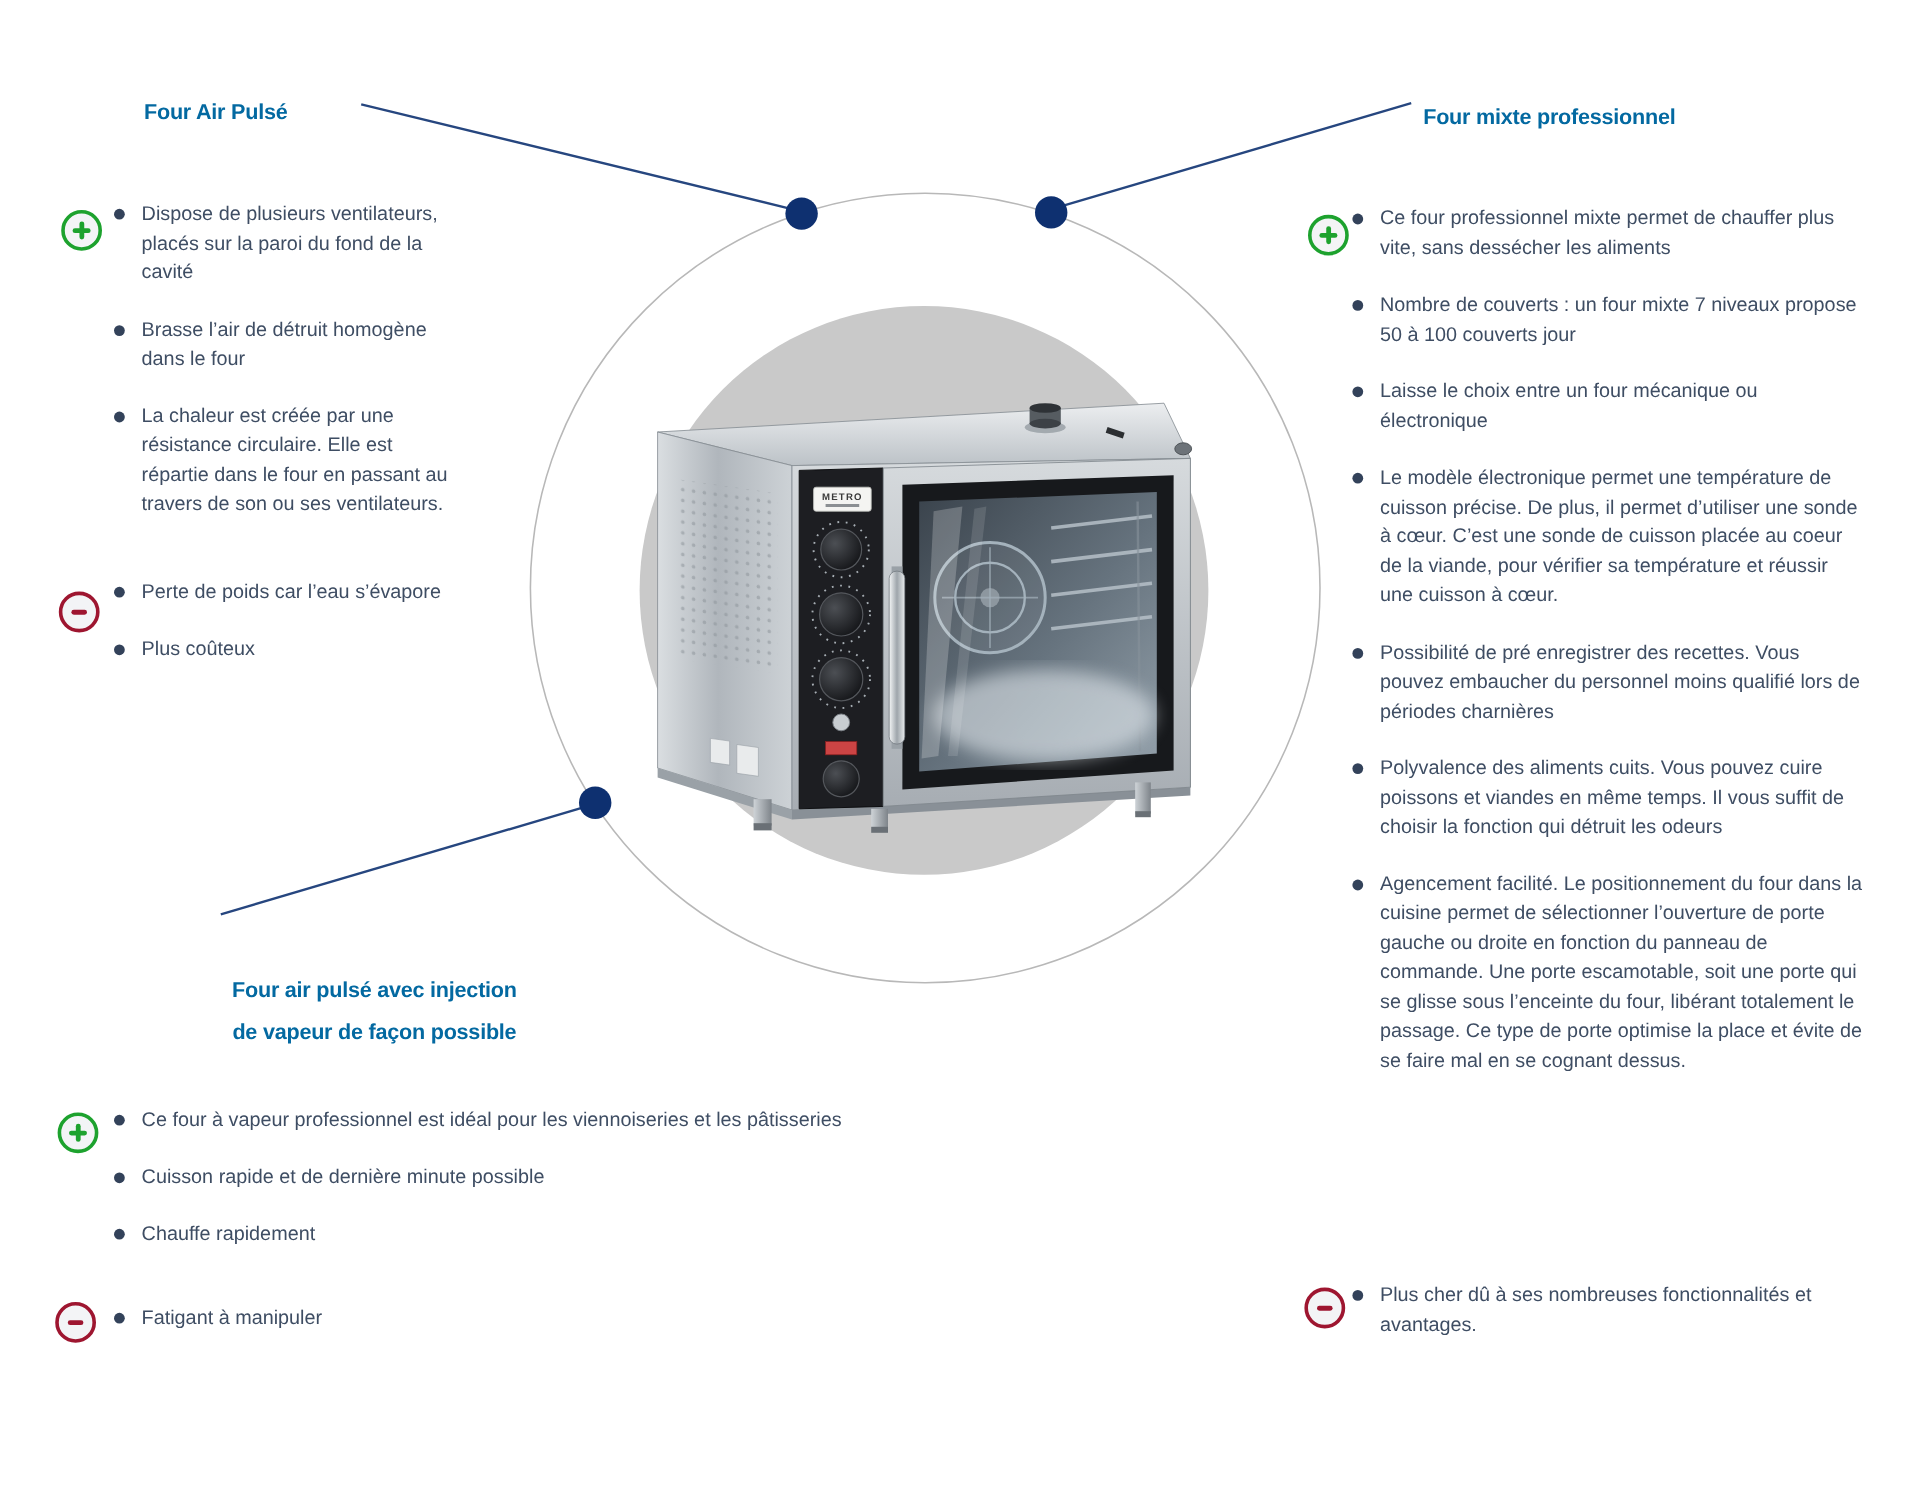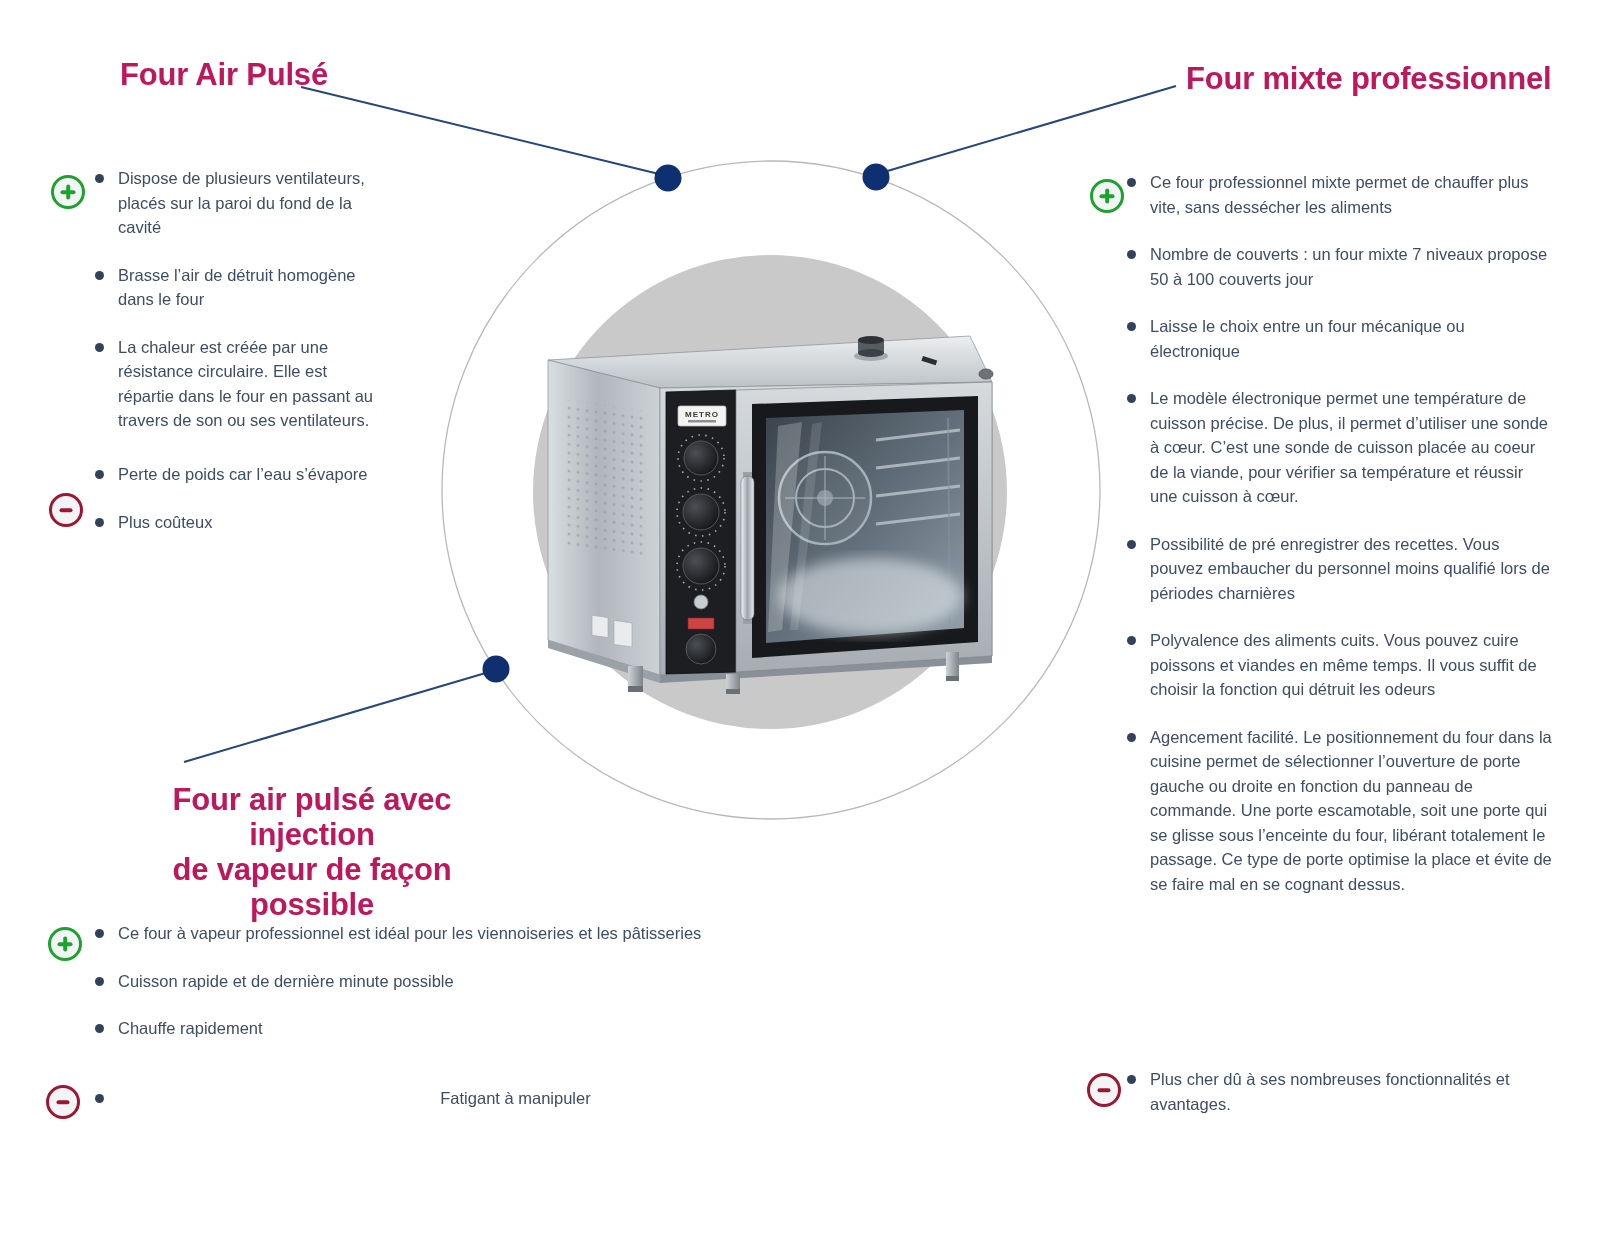--- a/index.html
+++ b/index.html
@@ -10,22 +10,23 @@
     font-family:"Liberation Sans", sans-serif;
     overflow:hidden;
   }
   
   #connector-layer{position:absolute;left:0;top:0;width:1600px;height:1260px;pointer-events:none;}
   
   #oven-wrap{position:absolute;left:540px;top:330px;width:458px;height:366px;}
   
   .title{
     position:absolute;
-    font-size:31px;font-weight:bold;color:#be185d;letter-spacing:-0.2px;
+    font-size:18px;font-weight:bold;color:#0369a1;letter-spacing:-0.2px;
     white-space:nowrap;
+    margin-top:26px;
   }
   #title-bottom{left:112px;top:782px;width:400px;text-align:center;line-height:35px;white-space:normal;}
   #title-bottom span{display:block;}
   #title-left{left:120px;top:57px;}
   #title-right{left:1186px;top:61px;}
   
   .sign-icon{
     position:absolute;width:34px;height:34px;border-radius:50%;
     background:#f3f4f6;box-sizing:border-box;
   }
@@ -49,25 +50,25 @@
     position:absolute;list-style:none;margin:0;padding:0;
     font-size:16.5px;line-height:24.5px;color:#3e4d63;
   }
   .item-list li{position:relative;padding-left:25px;margin-bottom:23px;}
   .item-list li:last-child{margin-bottom:0;}
   .item-list .bullet{
     position:absolute;left:2px;top:8px;width:9px;height:9px;
     border-radius:50%;background:#33425a;
   }
   #list-left-pros {left:93px;top:166px;width:292px;}
-  #list-left-cons {left:93px;top:462px;width:320px;}
+  #list-left-cons {left:93px;top:481px;width:320px;}
   #list-right-pros{left:1125px;top:170px;width:430px;}
   #list-right-cons{left:1125px;top:1067px;width:430px;}
   #list-bottom-pros{left:93px;top:921px;width:820px;}
-  #list-bottom-cons{left:93px;top:1086px;width:820px;text-align:center;}
+  #list-bottom-cons{left:93px;top:1086px;width:820px;}
 </style>
 </head>
 <body>
 
 <div id="canvas">
 
   <svg id="connector-layer" viewBox="0 0 1600 1260" xmlns="http://www.w3.org/2000/svg">
     <circle cx="771" cy="490" r="329" fill="none" stroke="#b8b8b8" stroke-width="1.3"></circle>
     <circle cx="770" cy="492" r="237" fill="#c9c9c9"></circle>
     <line x1="301" y1="87" x2="659" y2="174" stroke="#26467f" stroke-width="2"></line>

